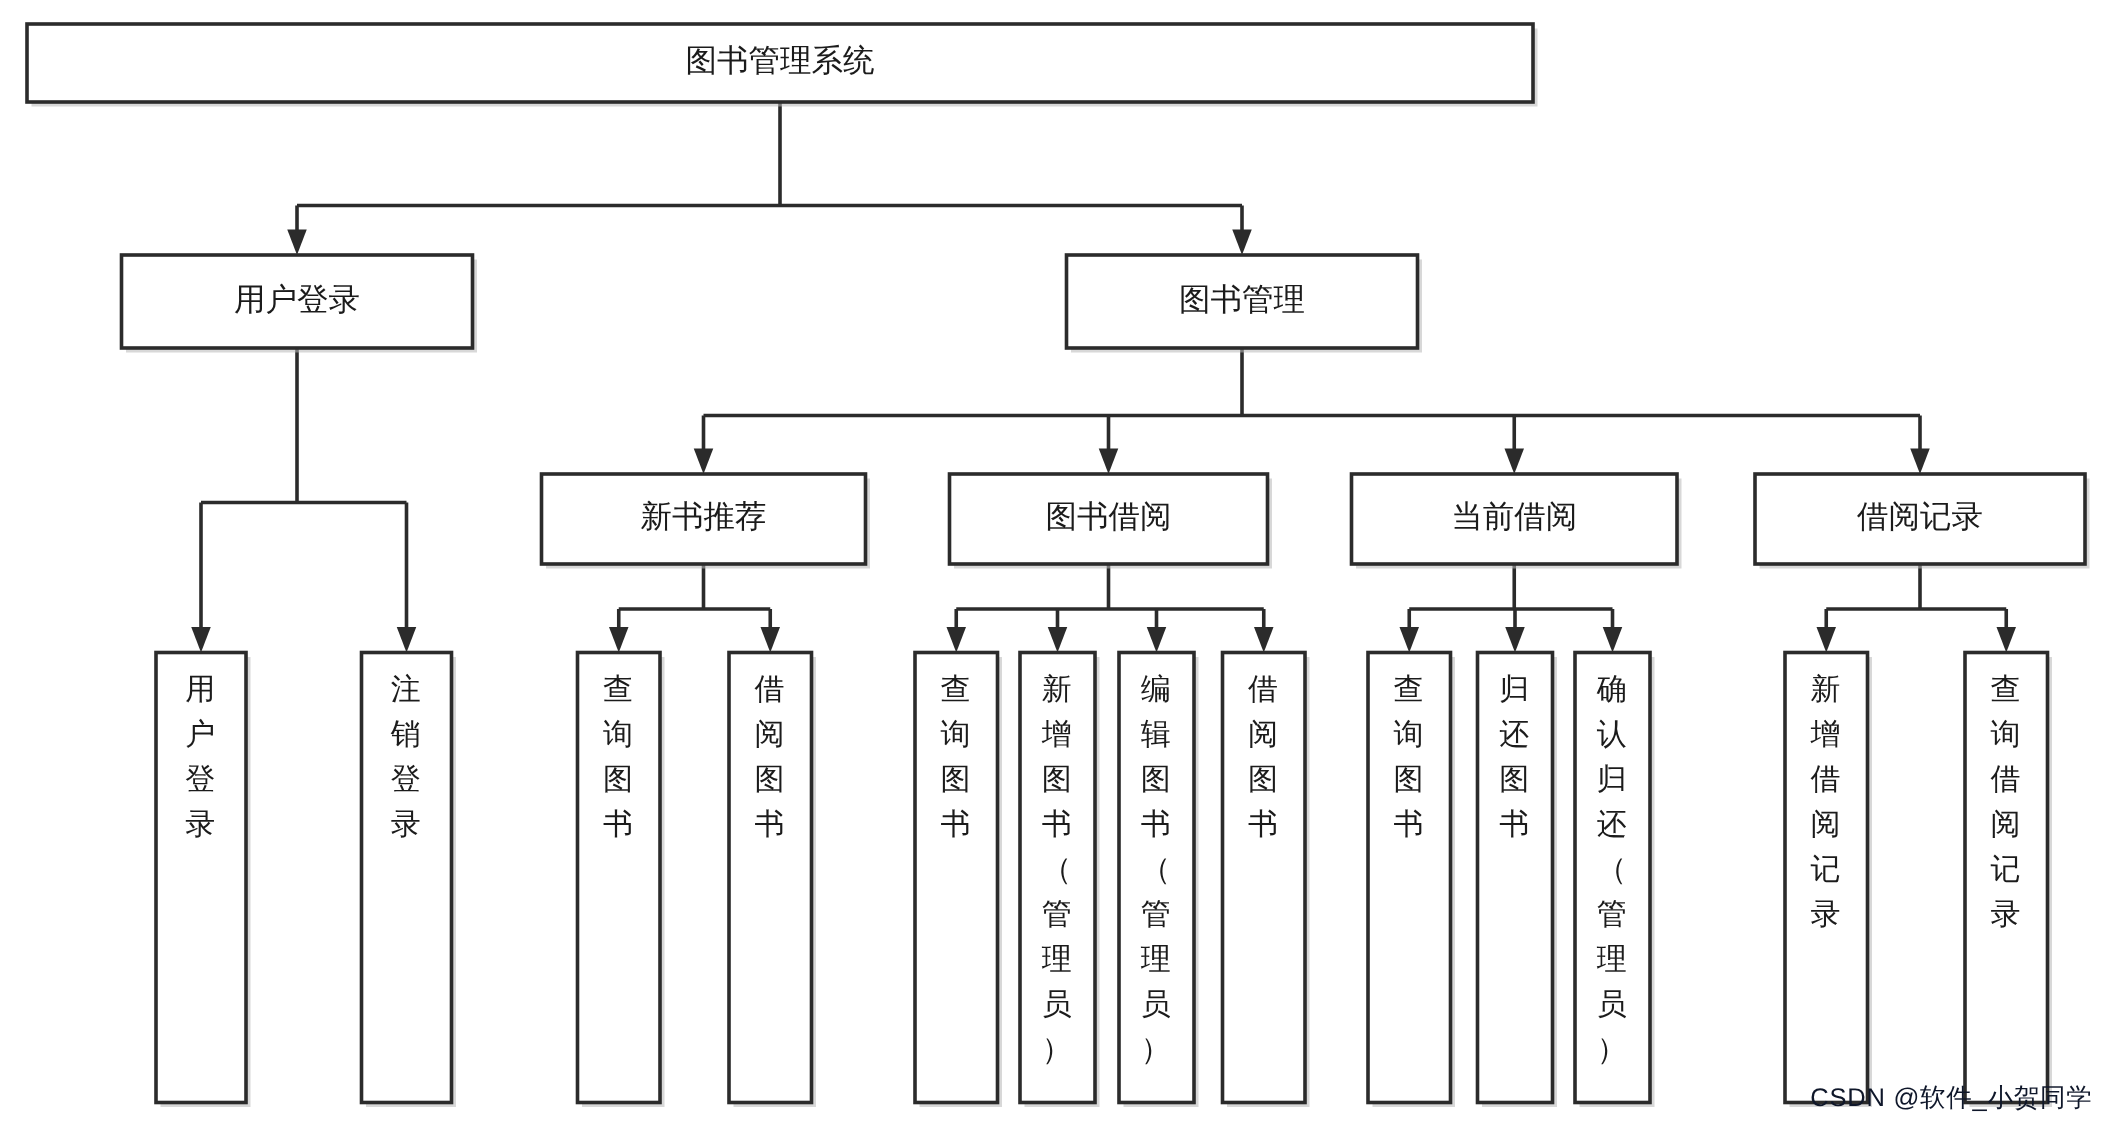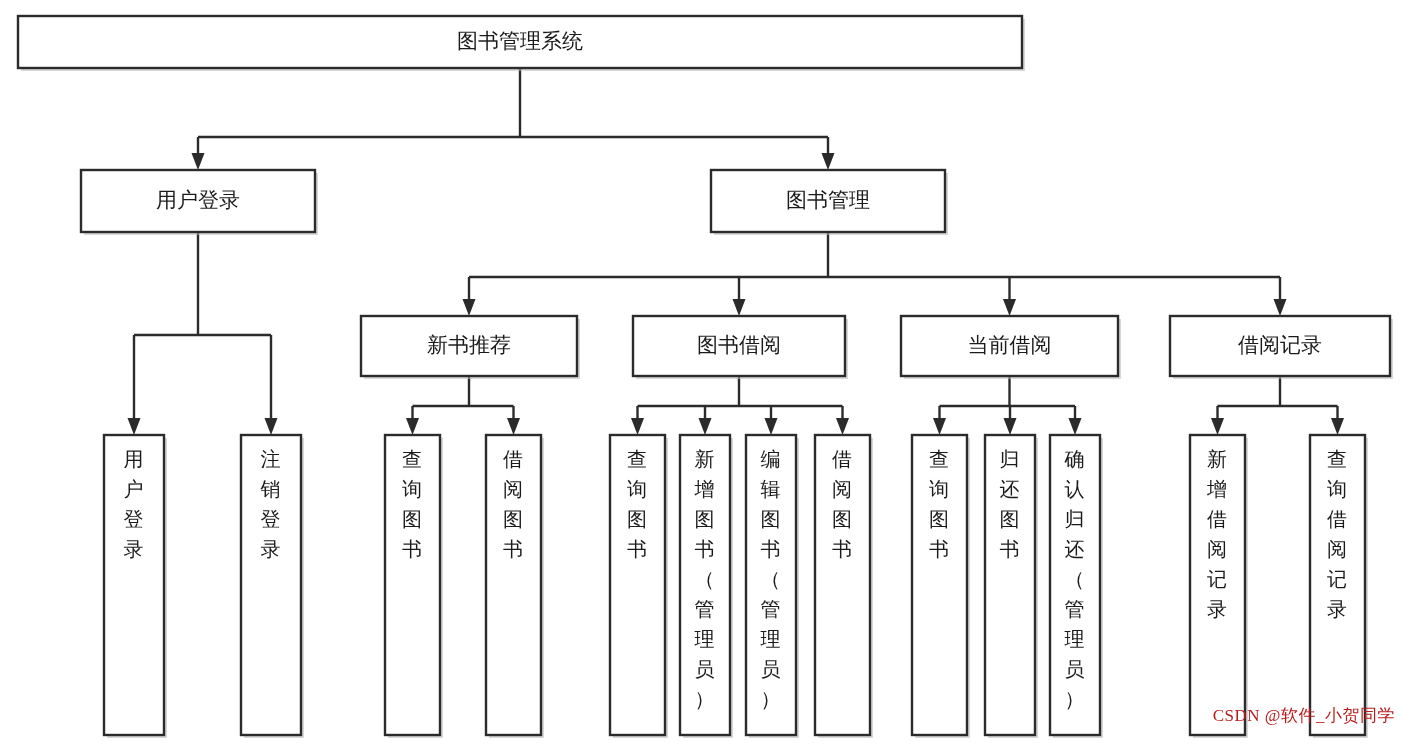--- a/index.html
+++ b/index.html
@@ -39,24 +39,24 @@
     stroke:#2b2b2b;
     stroke-width:2.4;
     fill:none;
     stroke-linecap:butt;
   }
   .arrow-head{fill:#2b2b2b;}
 
   .watermark{
     position:absolute;
     right:10px;
-    bottom:20px;
-    font-family:Liberation Serif, serif;
+    bottom:4px;
+    font-family:Liberation Sans, sans-serif;
     font-size:17px;
-    color:#b91c1c;
+    color:#0f172a;
     letter-spacing:.5px;
     pointer-events:none;
     user-select:none;
     white-space:nowrap;
   }
 </style>
 </head>
 <body>
 
 <div id="diagram-root">

